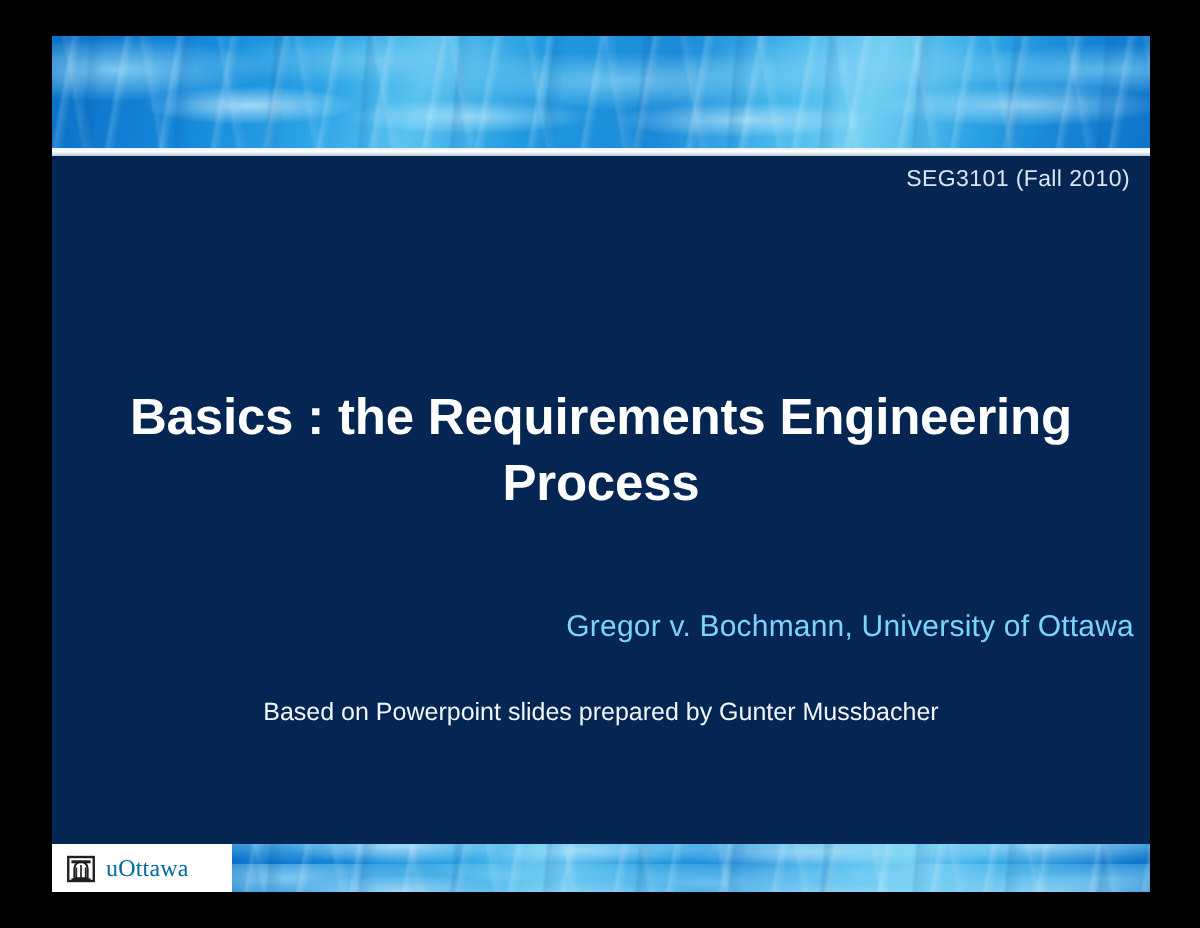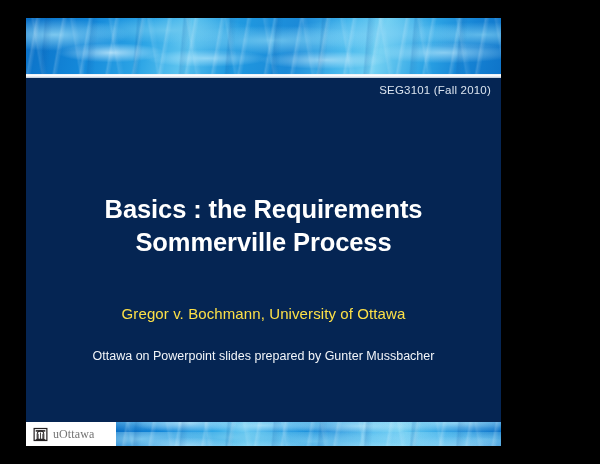--- a/index.html
+++ b/index.html
@@ -12,21 +12,21 @@
   }
   body {
     font-family: "Liberation Sans", sans-serif;
     -webkit-font-smoothing: antialiased;
   }
 
   .slide-frame {
     position: absolute;
     left: 26px;
     top: 18px;
-    width: 475px;
+    width: 549px;
     height: 428px;
     background: #052553;
     overflow: hidden;
   }
 
   
   .banner {
     position: absolute;
     left: 0;
     top: 0;
@@ -114,23 +114,23 @@
     letter-spacing: -0.1px;
     margin: 0;
   }
 
   
   .author {
     position: absolute;
     left: 8px;
     right: 8px;
     top: 287px;
-    text-align: center;
+    text-align: right;
     font-size: 15px;
-    color: #fde047;
+    color: #7dd3fc;
     letter-spacing: 0.1px;
   }
 
   
   .credits {
     position: absolute;
     left: 4px;
     right: 4px;
     top: 329px;
     text-align: center;
@@ -163,21 +163,21 @@
   }
   .logo-mark {
     width: 15px;
     height: 15px;
     flex: 0 0 auto;
     display: block;
   }
   .logo-text {
     font-family: "Liberation Serif", serif;
     font-size: 12px;
-    color: #737373;
+    color: #0369a1;
     letter-spacing: 0.1px;
     white-space: nowrap;
   }
   .footer-water {
     flex: 1 1 auto;
     position: relative;
     overflow: hidden;
   }
   .footer-water .water {
     background-position: 0 -14px;
@@ -189,27 +189,27 @@
 <div class="slide-frame">
 
   <div class="banner">
     <div class="water"></div>
   </div>
   <div class="banner-rule"></div>
 
   <div class="course-code">SEG3101 (Fall 2010)</div>
 
   <div class="title-block">
-    <h1 class="slide-title">Basics : the Requirements Sommerville Process</h1>
+    <h1 class="slide-title">Basics : the Requirements Engineering Process</h1>
   </div>
 
   <div class="author">Gregor v. Bochmann, University of Ottawa</div>
 
   <div class="credits">
-    <div>Ottawa on Powerpoint slides prepared by Gunter Mussbacher</div>
+    <div>Based on Powerpoint slides prepared by Gunter Mussbacher</div>
   </div>
 
   <div class="footer">
     <div class="logo-box">
       <svg class="logo-mark" viewBox="0 0 20 20">
         <rect x="1.5" y="2" width="17" height="16" fill="none" stroke="#231f20" stroke-width="1.6"></rect>
         <rect x="3.6" y="4.2" width="12.8" height="2.0" fill="#231f20"></rect>
         <path d="M5.6 16.2 L5.6 9.6 A4.4 4.4 0 0 1 14.4 9.6 L14.4 16.2 Z" fill="none" stroke="#231f20" stroke-width="1.4"></path>
         <path d="M10 16.2 L10 7.4 M6.9 16.2 L6.9 9.0 M13.1 16.2 L13.1 9.0" stroke="#231f20" stroke-width="1.1"></path>
         <rect x="3.6" y="16.2" width="12.8" height="1.2" fill="#231f20"></rect>

